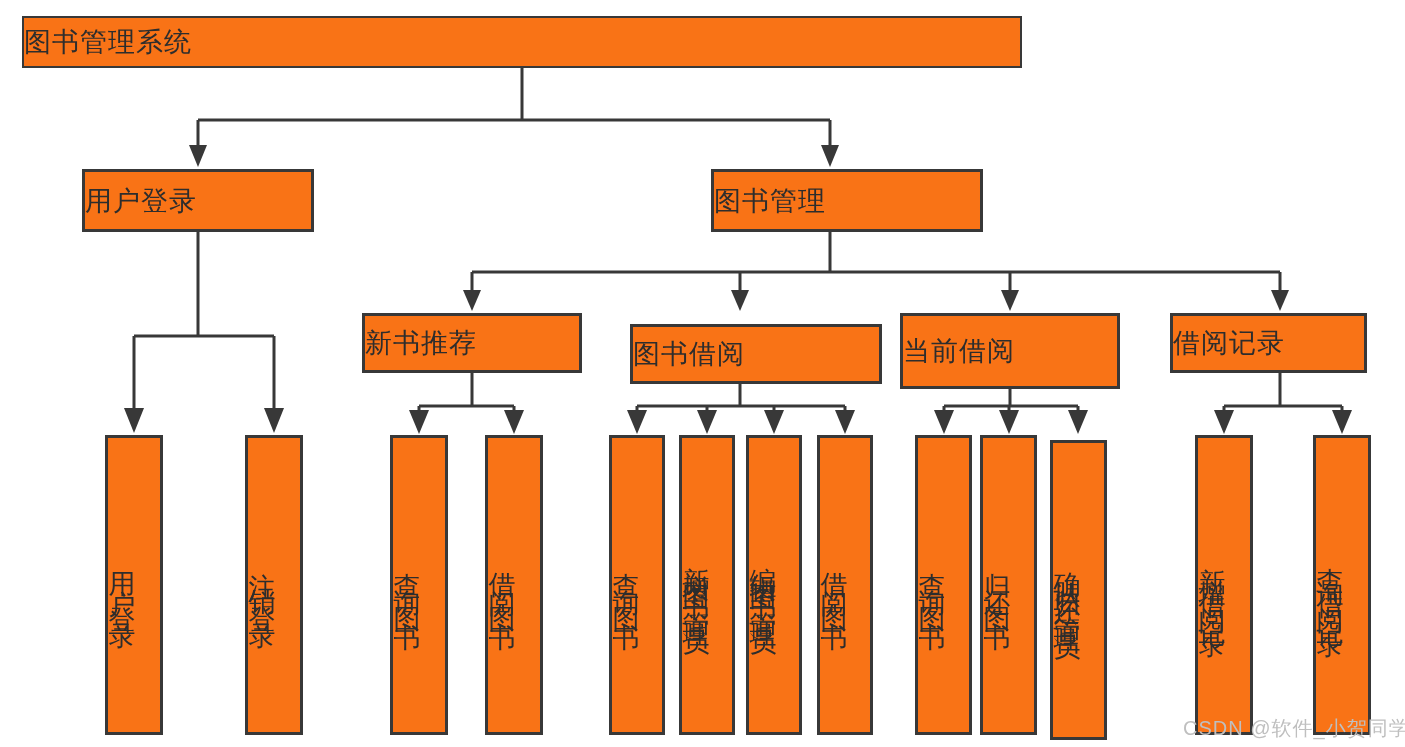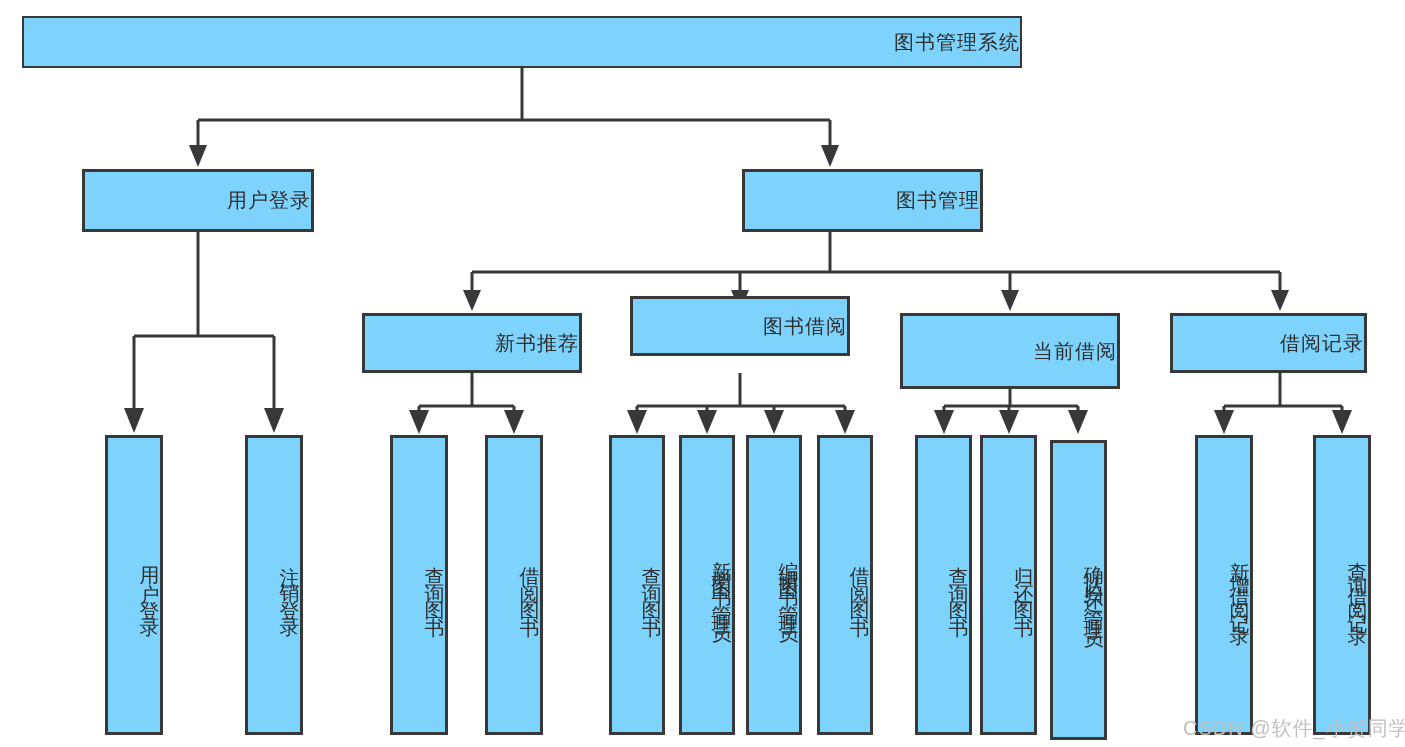--- a/index.html
+++ b/index.html
@@ -16,29 +16,29 @@
     font-family: "Liberation Sans", "DejaVu Sans", sans-serif;
   }
   svg.connectors {
     position: absolute;
     left: 0;
     top: 0;
     z-index: 1;
   }
   .box {
     position: absolute;
-    background: #7dd3fc;
+    background: #f97316;
     border: 3px solid #383838;
     box-sizing: border-box;
     display: flex;
     align-items: center;
-    justify-content: flex-end;
+    justify-content: flex-start;
     z-index: 2;
     color: #2d2d2d;
-    font-size: 20px;
+    font-size: 27px;
   }
   .box.root { border-width: 2px; }
   .box.h span { white-space: nowrap; letter-spacing: 1px; }
   .box.v span {
     writing-mode: vertical-rl;
     text-orientation: upright;
     white-space: nowrap;
     line-height: 1;
   }
   .ls-4 span { letter-spacing: 17px; }
@@ -93,28 +93,28 @@
     </g>
   </svg>
 
   <div class="box h root" style="left:22px;top:16px;width:1000px;height:52px">
     <span>图书管理系统</span>
   </div>
 
   <div class="box h" style="left:82px;top:169px;width:232px;height:63px">
     <span>用户登录</span>
   </div>
-  <div class="box h" style="left:742px;top:169px;width:241px;height:63px">
+  <div class="box h" style="left:711px;top:169px;width:272px;height:63px">
     <span>图书管理</span>
   </div>
 
   <div class="box h" style="left:362px;top:313px;width:220px;height:60px">
     <span>新书推荐</span>
   </div>
-  <div class="box h" style="left:630px;top:296px;width:220px;height:60px">
+  <div class="box h" style="left:630px;top:324px;width:252px;height:60px">
     <span>图书借阅</span>
   </div>
   <div class="box h" style="left:900px;top:313px;width:220px;height:76px">
     <span>当前借阅</span>
   </div>
   <div class="box h" style="left:1170px;top:313px;width:197px;height:60px">
     <span>借阅记录</span>
   </div>
 
   <div class="box v ls-4" style="left:105px;top:435px;width:58px;height:300px">

